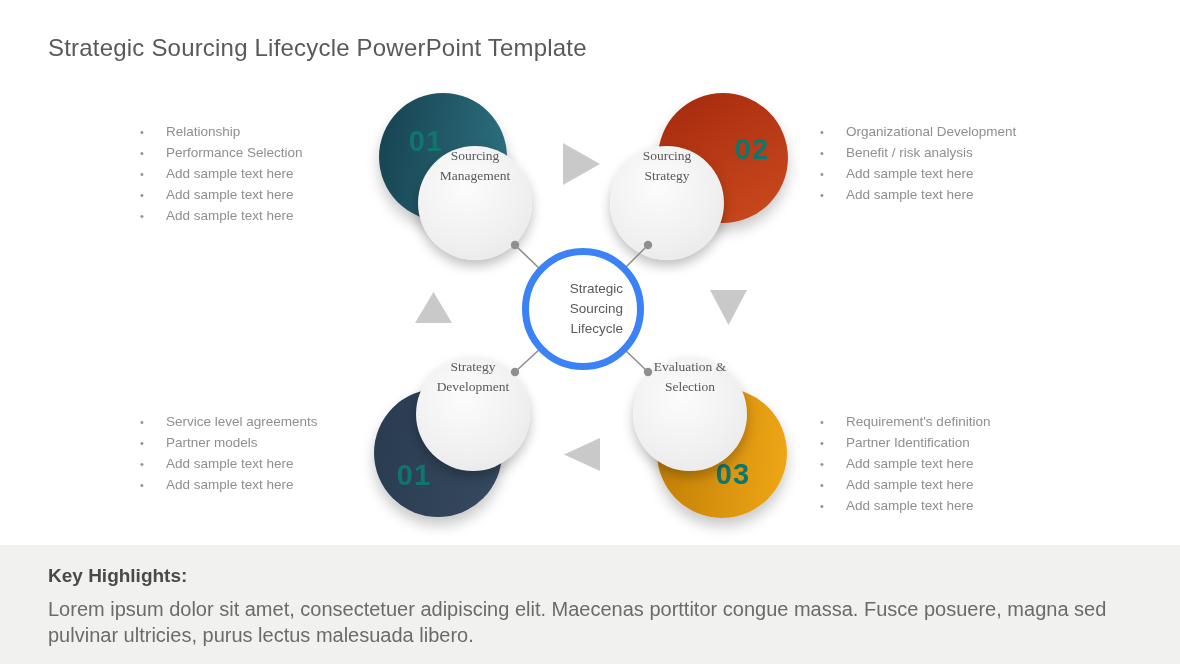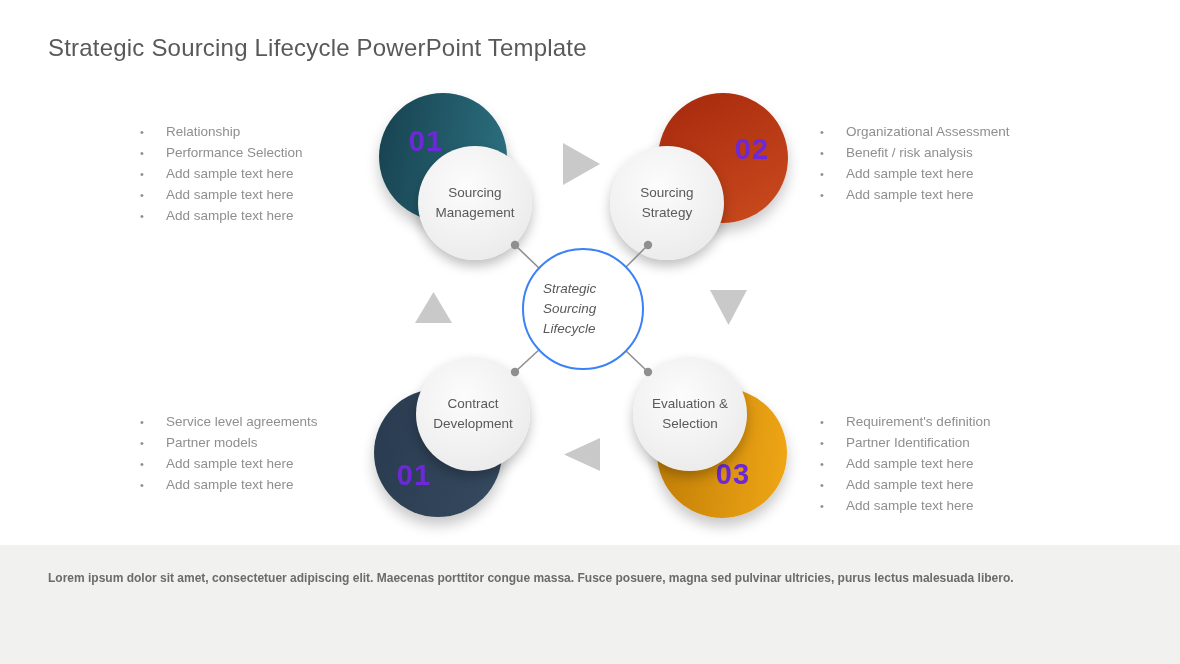--- a/index.html
+++ b/index.html
@@ -31,60 +31,60 @@
     background:linear-gradient(var(--angle,110deg), var(--c1,#444), var(--c2,#777));
     box-shadow:0 8px 14px rgba(0,0,0,.22);
   }
   .node-01{left:379px;top:93px;width:128px;height:128px;--angle:100deg;}
   .node-02{left:658px;top:93px;width:130px;height:130px;--angle:150deg;}
   .node-04{left:374px;top:389px;width:128px;height:128px;--angle:100deg;}
   .node-03{left:657px;top:388px;width:130px;height:130px;--angle:95deg;}
 
   .node-num{
     position:absolute;z-index:2;transform:translate(-50%,-50%);
-    color:#6d28d9;font-size:29px;font-weight:600;letter-spacing:1px;
+    color:#0f766e;font-size:29px;font-weight:600;letter-spacing:1px;
   }
   .num-01{left:426px;top:141px;}
   .num-02{left:752px;top:149px;}
   .num-04{left:414px;top:475px;}
   .num-03{left:733px;top:474px;}
 
   .label-circle{
     position:absolute;z-index:3;width:114px;height:114px;border-radius:50%;
     background:radial-gradient(circle at 42% 35%, #fcfcfc 0%, #f0f0f0 58%, #e5e5e5 100%);
     box-shadow:0 6px 12px rgba(0,0,0,.25);
-    display:flex;align-items:center;justify-content:center;text-align:center;
+    display:flex;justify-content:center;text-align:center;font-family:Liberation Serif, serif;
   }
   .label-circle span{
     display:block;width:96px;font-size:13.5px;line-height:1.45;color:#595959;
   }
   .lc-sm{left:418px;top:146px;}
   .lc-ss{left:610px;top:146px;}
   .lc-cd{left:416px;top:357px;}
   .lc-es{left:633px;top:357px;}
 
   .center-circle{
     position:absolute;z-index:5;left:522px;top:248px;width:122px;height:122px;border-radius:50%;
-    background:#ffffff;border:2px solid #3b82f6;box-sizing:border-box;
-    display:flex;align-items:center;justify-content:center;text-align:left;font-style:italic;
+    background:#ffffff;border:7px solid #3b82f6;box-sizing:border-box;
+    display:flex;align-items:center;justify-content:center;text-align:right;
   }
   .center-circle span{display:block;width:80px;font-size:13.5px;line-height:1.5;color:#595959;}
 
   .overlay{position:absolute;left:0;top:0;z-index:4;pointer-events:none;}
   .connector-line{stroke:var(--connector-color,#8f8f8f);stroke-width:1.6;}
   .connector-dot{fill:var(--connector-color,#8f8f8f);}
   .tri{fill:var(--arrow-color,#c9c9c9);}
 
   
   .highlights{
     position:absolute;left:0;top:545px;width:1180px;height:119px;
     background:#f1f1f0;box-sizing:border-box;padding:20px 48px 0 48px;
   }
   .hl-heading{font-size:19px;font-weight:700;color:#4a4a4a;margin-bottom:9px;}
-  .hl-body{font-size:12px;color:#6b6b6b;line-height:26px;max-width:1095px;font-weight:bold;}
+  .hl-body{font-size:20px;color:#6b6b6b;line-height:26px;max-width:1095px;}
 </style>
 </head>
 <body>
 
 <div class="slide">
 
   <h1 class="title">Strategic Sourcing Lifecycle PowerPoint Template</h1>
 
   <div class="list tl">
       <div class="bullet-item">
@@ -104,21 +104,21 @@
         <span class="bullet-text">Add sample text here</span>
       </div>
       <div class="bullet-item">
         <span class="bullet-dot">•</span>
         <span class="bullet-text">Add sample text here</span>
       </div>
     </div>
   <div class="list tr">
       <div class="bullet-item">
         <span class="bullet-dot">•</span>
-        <span class="bullet-text">Organizational Assessment</span>
+        <span class="bullet-text">Organizational Development</span>
       </div>
       <div class="bullet-item">
         <span class="bullet-dot">•</span>
         <span class="bullet-text">Benefit / risk analysis</span>
       </div>
       <div class="bullet-item">
         <span class="bullet-dot">•</span>
         <span class="bullet-text">Add sample text here</span>
       </div>
       <div class="bullet-item">
@@ -182,21 +182,21 @@
     <div class="label-circle lc-sm">
       <span>Sourcing Management</span>
     </div>
     <div class="label-circle lc-ss">
       <span>Sourcing Strategy</span>
     </div>
     <div class="label-circle lc-es">
       <span>Evaluation &amp; Selection</span>
     </div>
     <div class="label-circle lc-cd">
-      <span>Contract Development</span>
+      <span>Strategy Development</span>
     </div>
 
     <svg class="overlay" width="1180" height="664" viewBox="0 0 1180 664">
       <line class="connector-line" x1="515" y1="245" x2="541" y2="270"></line>
       <line class="connector-line" x1="648" y1="245" x2="624" y2="269"></line>
       <line class="connector-line" x1="515" y1="372" x2="541" y2="348"></line>
       <line class="connector-line" x1="648" y1="372" x2="624" y2="349"></line>
       <circle class="connector-dot" cx="515" cy="245" r="4.2"></circle>
       <circle class="connector-dot" cx="648" cy="245" r="4.2"></circle>
       <circle class="connector-dot" cx="515" cy="372" r="4.2"></circle>
@@ -207,16 +207,17 @@
       <polygon class="tri" points="600,438 600,471 564,454.5"></polygon>
     </svg>
 
     <div class="center-circle">
       <span>Strategic Sourcing Lifecycle</span>
     </div>
 
   </div>
 
   <div class="highlights">
+    <div class="hl-heading">Key Highlights:</div>
     <div class="hl-body">Lorem ipsum dolor sit amet, consectetuer adipiscing elit. Maecenas porttitor congue massa. Fusce posuere, magna sed pulvinar ultricies, purus lectus malesuada libero.</div>
   </div>
 
 </div>
 
 </body></html>

